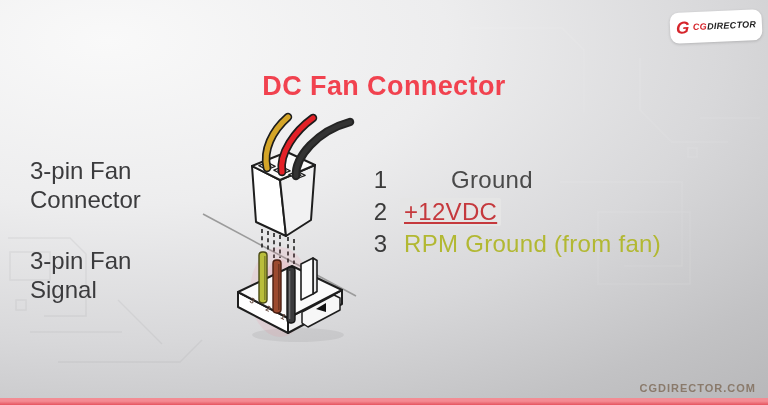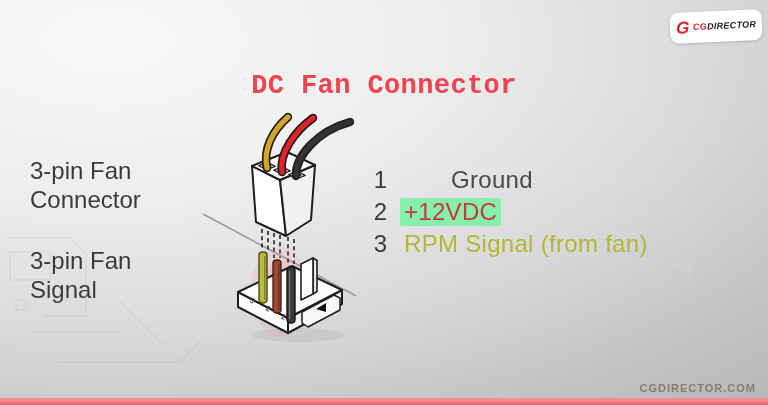--- a/index.html
+++ b/index.html
@@ -11,21 +11,20 @@
   }
   .layer{position:absolute;inset:0;}
   
   #circuit{opacity:1;pointer-events:none;}
 
   
   .title{
     position:absolute;left:0;right:0;top:71px;text-align:center;
     font-size:27px;font-weight:bold;letter-spacing:.4px;
     color:var(--title-red,#f1424f);
-    font-family:Liberation Mono, monospace;
   }
 
   
   .logo{
     position:absolute;top:11px;right:6px;width:92px;height:31px;
     background:#fff;border-radius:9px;transform:rotate(-2.5deg);
     display:flex;align-items:center;justify-content:center;gap:4px;
     box-shadow:0 1px 3px rgba(0,0,0,.18);
   }
   .logo .g{
@@ -111,25 +110,25 @@
   <div>Signal</div>
 </div>
 
 <div class="pin-list">
   <div class="pin-row">
     <span class="pin-num">1</span>
     <span class="pin-label" style="color: rgb(74, 74, 74); margin-left: 47px;">Ground</span>
   </div>
   <div class="pin-row">
     <span class="pin-num">2</span>
-    <span class="pin-label" style="color: rgb(197, 57, 61); background: #86efac;">+12VDC</span>
+    <span class="pin-label" style="color: rgb(197, 57, 61); background: #e5e5e5; text-decoration: underline;">+12VDC</span>
   </div>
   <div class="pin-row">
     <span class="pin-num">3</span>
-    <span class="pin-label" style="color: rgb(178, 184, 50);">RPM Signal (from fan)</span>
+    <span class="pin-label" style="color: rgb(178, 184, 50);">RPM Ground (from fan)</span>
   </div>
 </div>
 
 <svg id="diagram" viewBox="190 100 200 260">
 
   <line x1="203" y1="214" x2="356" y2="296" stroke="#9b9b9b" stroke-width="1.6"></line>
 
   <g stroke="#1e1e1e" stroke-width="2" stroke-linejoin="round">
     <path d="M252,166 L280,180 L286,236 L256,222 Z" fill="#ffffff"></path>
     <path d="M280,180 L315,165 L311,220 L286,236 Z" fill="#f1f1f2"></path>

